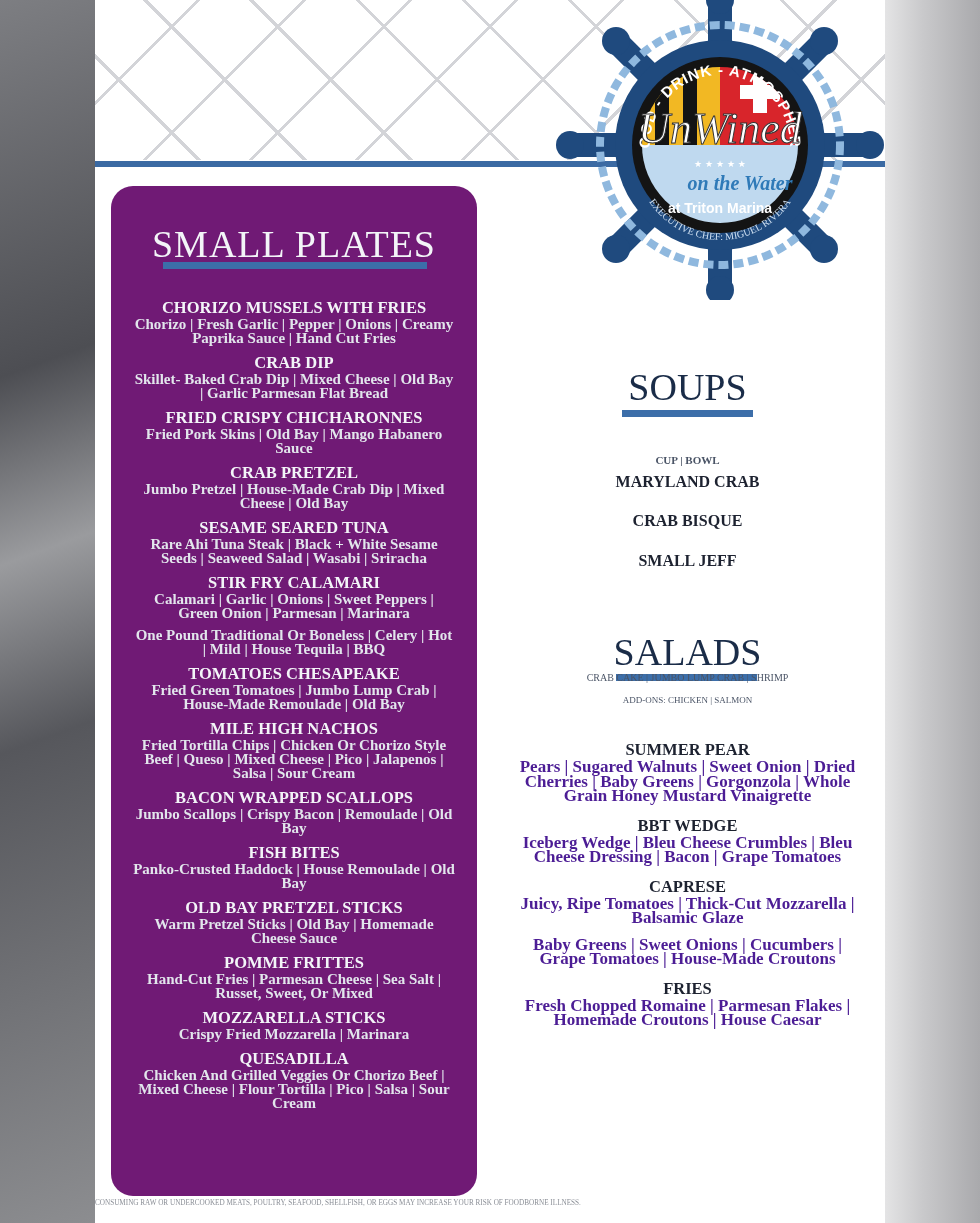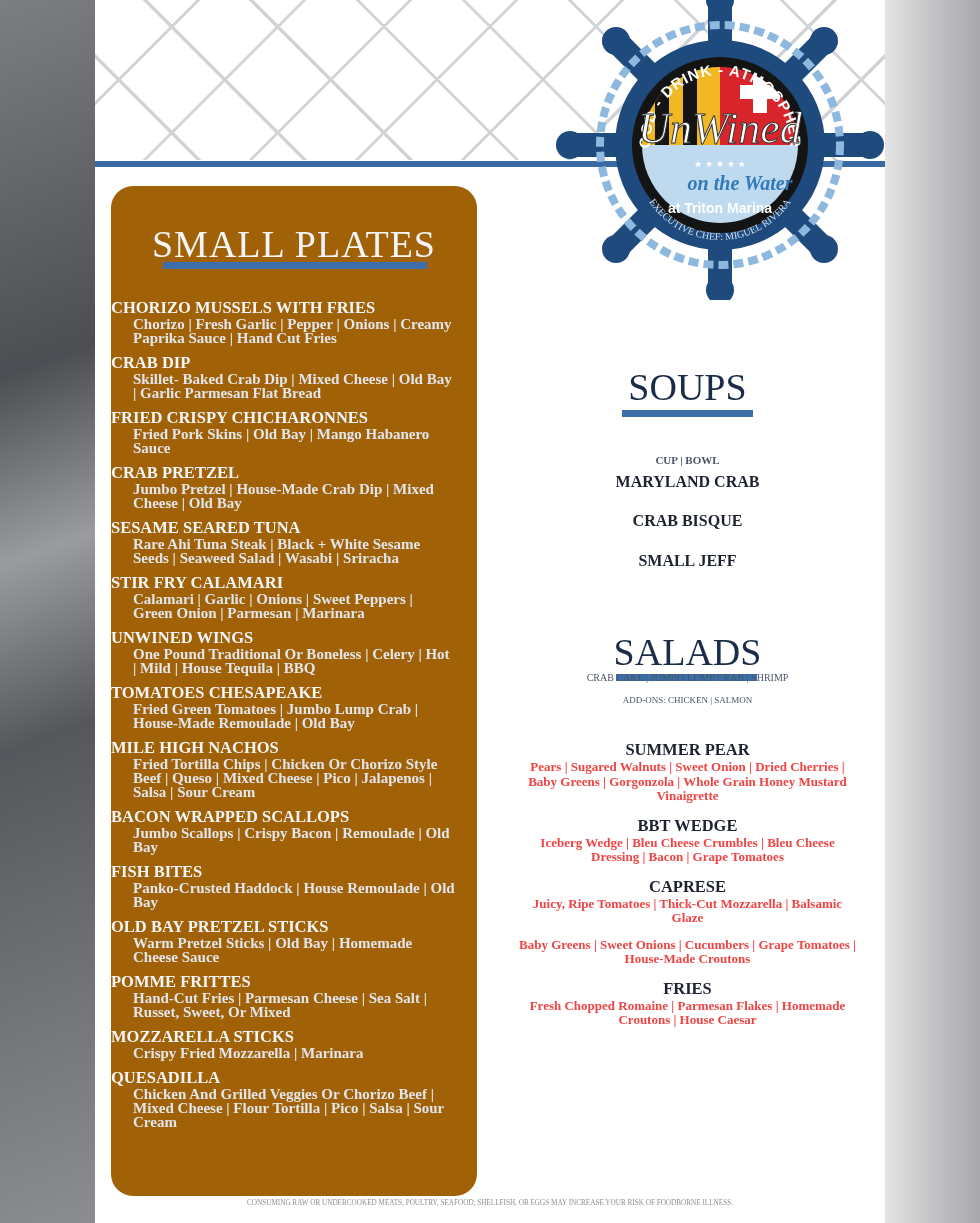--- a/index.html
+++ b/index.html
@@ -10,38 +10,38 @@
     background:linear-gradient(160deg,#7d7e82 0%,#4d4e53 30%,#9a9b9e 45%,#56575c 60%,#8c8d90 100%);}
   .side-right{position:absolute;left:885px;top:0;width:95px;height:1223px;
     background:linear-gradient(90deg,#e4e4e5 0%,#c9c9cb 40%,#a9a9ac 100%);}
   .page{position:absolute;left:95px;top:0;width:790px;height:1223px;background:#fff;overflow:hidden;}
   .net{position:absolute;left:0;top:0;width:790px;height:160px;
     background:
       repeating-linear-gradient(45deg,transparent 0 72px,#d3d4d8 72px 75px),
       repeating-linear-gradient(-45deg,transparent 0 72px,#d3d4d8 72px 75px);
     background-color:#fff;}
   .hbar{position:absolute;left:0;top:161px;width:790px;height:6px;background:#3b6aa3;}
-  .panel{position:absolute;left:16px;top:186px;width:366px;height:1010px;background:#a16207;border-radius:22px;}
+  .panel{position:absolute;left:16px;top:186px;width:366px;height:1010px;background:#701a75;border-radius:22px;}
   .title{text-align:center;color:#fff;font-family:"Liberation Serif",serif;letter-spacing:1px;}
   .sp-title{position:absolute;left:0;top:36px;width:366px;font-size:38px;color:#f3f5f8;}
   .sp-bar{position:absolute;left:52px;top:76px;width:264px;height:7px;background:#3c6ea9;}
   .items{position:absolute;left:0;top:112px;width:366px;}
-  .item{text-align:left;margin-bottom:8px;}
+  .item{text-align:center;margin-bottom:8px;}
   .iname{color:#f3f5f8;font-family:"Liberation Serif",serif;font-weight:bold;font-size:16.5px;line-height:19px;}
   .idesc{color:#e2e6ec;font-family:"Liberation Serif",serif;font-weight:bold;font-size:15px;line-height:14px;padding:0 22px;}
   .right{position:absolute;left:415px;top:0;width:355px;}
   .rtitle{position:absolute;width:355px;text-align:center;color:#1a2c48;font-family:"Liberation Serif",serif;font-size:38px;}
   .rbar{position:absolute;height:7px;background:#3c6ea9;}
   .sub{position:absolute;width:355px;text-align:center;color:#4a5466;font-family:"Liberation Serif",serif;font-weight:bold;font-size:11px;}
   .soup{position:absolute;width:355px;text-align:center;color:#1d2230;font-family:"Liberation Serif",serif;font-weight:bold;font-size:16px;}
   .salads{position:absolute;left:0;top:740px;width:355px;}
   .sitem{text-align:center;margin-bottom:12px;}
   .sname{color:#1d2230;font-family:"Liberation Serif",serif;font-weight:bold;font-size:16.5px;line-height:20px;}
-  .sdesc{color:#ef4444;font-family:"Liberation Serif",serif;font-weight:bold;font-size:13px;line-height:14.5px;padding:0 8px;}
-  .footer{position:absolute;left:0;top:1199px;width:790px;text-align:center;font-family:"Liberation Serif",serif;font-size:7.2px;color:#8a8e96;}
+  .sdesc{color:#4c1d95;font-family:"Liberation Serif",serif;font-weight:bold;font-size:17px;line-height:14.5px;padding:0 8px;}
+  .footer{position:absolute;left:0;top:1199px;width:790px;font-family:"Liberation Serif",serif;font-size:7.2px;color:#8a8e96;}
   .logo{position:absolute;left:455px;top:-5px;width:340px;height:305px;}
 </style>
 </head>
 <body>
 
 <div class="side-left"></div>
 <div class="side-right"></div>
 
 <div class="page">
   <div class="net"></div>
@@ -115,21 +115,20 @@
         </div>
       <div class="item">
           <div class="iname">SESAME SEARED TUNA</div>
           <div class="idesc">Rare Ahi Tuna Steak | Black + White Sesame Seeds | Seaweed Salad | Wasabi | Sriracha</div>
         </div>
       <div class="item">
           <div class="iname">STIR FRY CALAMARI</div>
           <div class="idesc">Calamari | Garlic | Onions | Sweet Peppers | Green Onion | Parmesan | Marinara</div>
         </div>
       <div class="item">
-          <div class="iname">UNWINED WINGS</div>
           <div class="idesc">One Pound Traditional Or Boneless | Celery | Hot | Mild | House Tequila | BBQ</div>
         </div>
       <div class="item">
           <div class="iname">TOMATOES CHESAPEAKE</div>
           <div class="idesc">Fried Green Tomatoes | Jumbo Lump Crab | House-Made Remoulade | Old Bay</div>
         </div>
       <div class="item">
           <div class="iname">MILE HIGH NACHOS</div>
           <div class="idesc">Fried Tortilla Chips | Chicken Or Chorizo Style Beef | Queso | Mixed Cheese | Pico | Jalapenos | Salsa | Sour Cream</div>
         </div>

